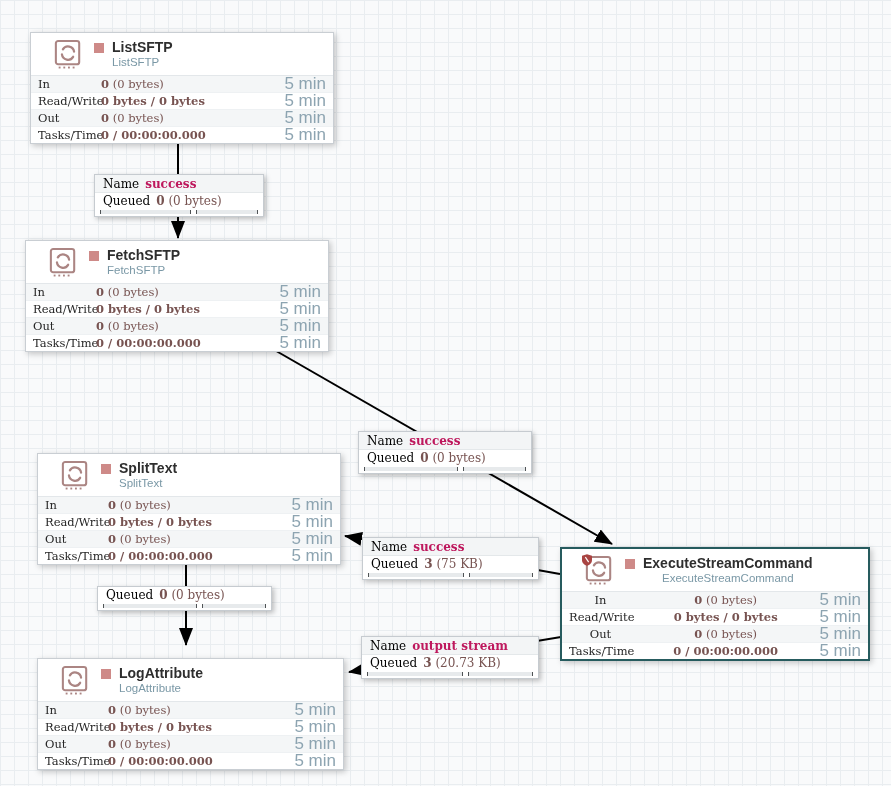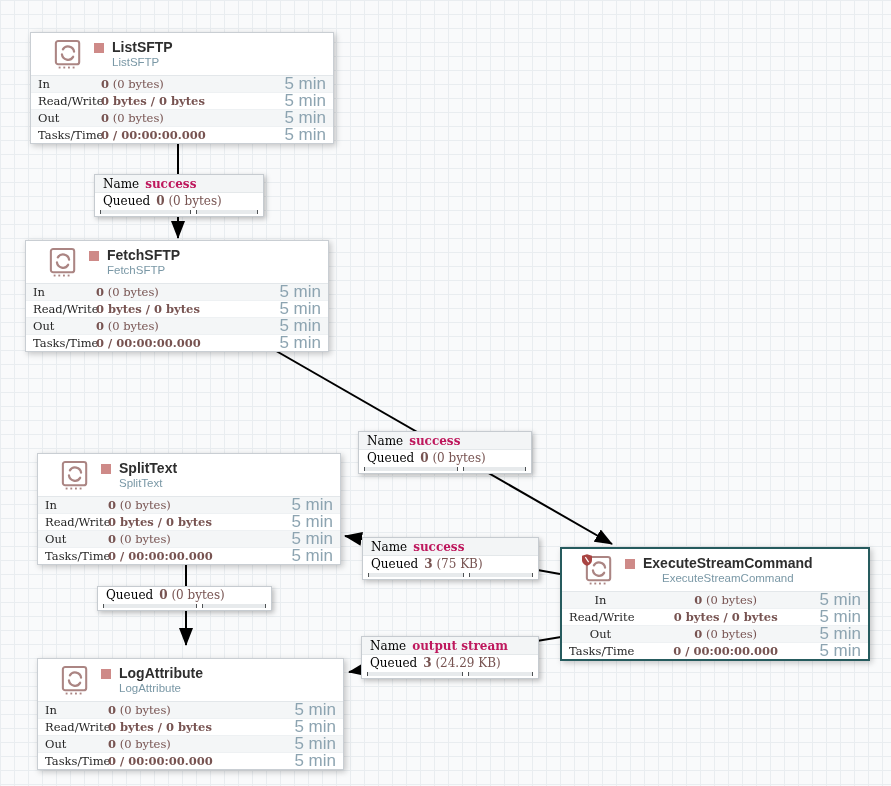--- a/index.html
+++ b/index.html
@@ -348,20 +348,20 @@
   <div class="conn-label" id="l3">
     <div class="cl-queued"><span class="cl-key">Queued</span><span class="cl-count">0</span> <span class="cl-size">(0 bytes)</span></div>
     <div class="cl-bars">
         <span class="bar b1"></span>
         <span class="bar b2"></span>
       </div>
   </div>
 
   <div class="conn-label" id="l4">
     <div class="cl-header"><span class="cl-key">Name</span><span class="cl-val">output stream</span></div>
-    <div class="cl-queued"><span class="cl-key">Queued</span><span class="cl-count">3</span> <span class="cl-size">(24.29 KB)</span></div>
+    <div class="cl-queued"><span class="cl-key">Queued</span><span class="cl-count">3</span> <span class="cl-size">(20.73 KB)</span></div>
     <div class="cl-bars">
         <span class="bar b1"></span>
         <span class="bar b2"></span>
       </div>
   </div>
 
 </div>
 
 </body></html>

